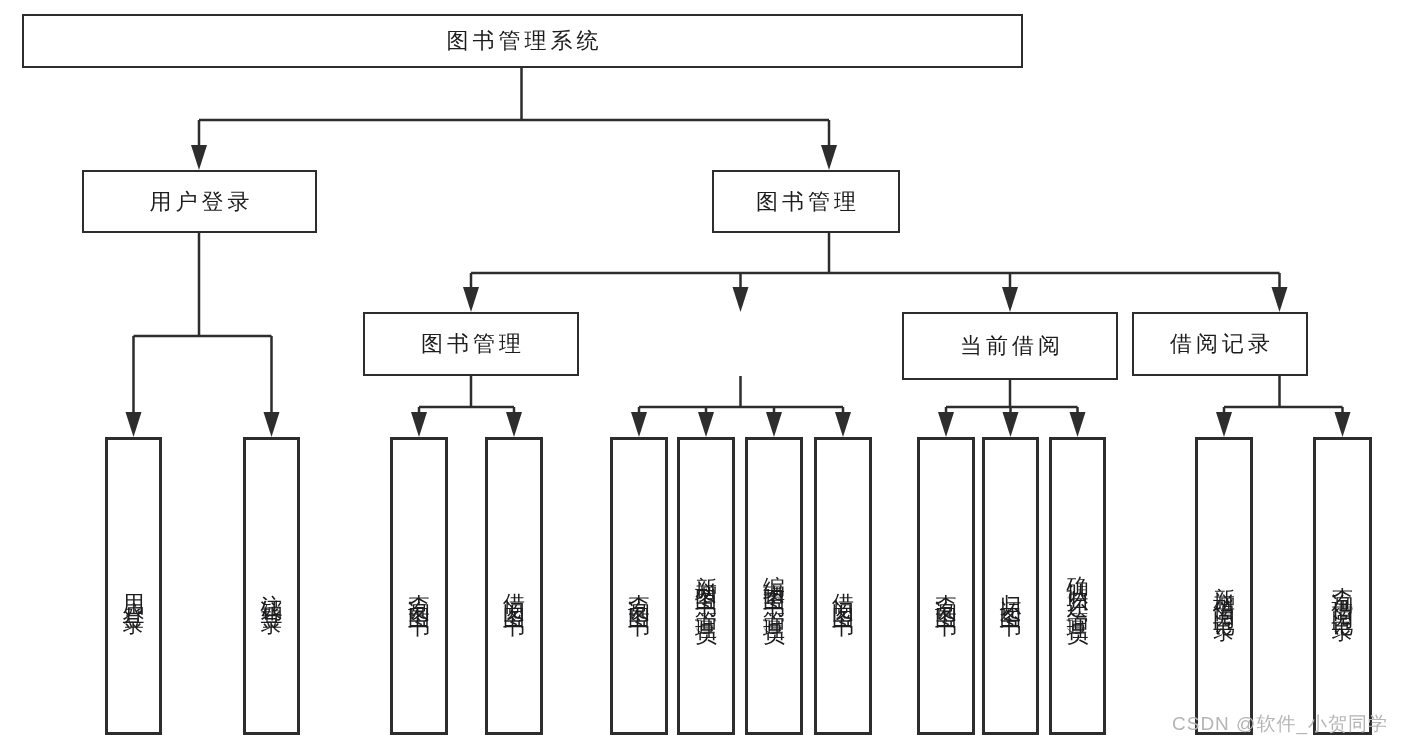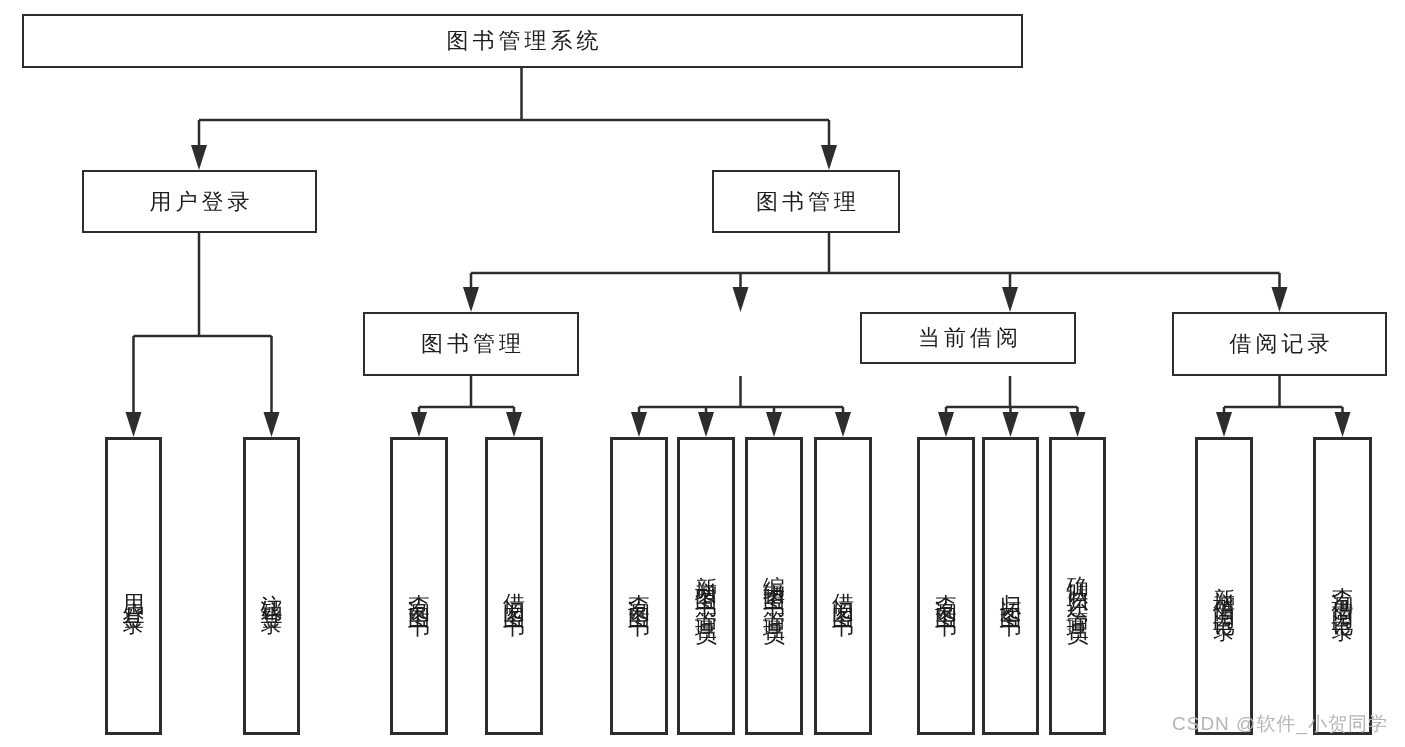--- a/index.html
+++ b/index.html
@@ -104,24 +104,24 @@
   <div class="hbox" style="left:82px;top:170px;width:235px;height:63px">
     <span>用户登录</span>
   </div>
   <div class="hbox" style="left:712px;top:170px;width:188px;height:63px">
     <span>图书管理</span>
   </div>
 
   <div class="hbox" style="left:363px;top:312px;width:216px;height:64px">
     <span>图书管理</span>
   </div>
-  <div class="hbox" style="left:860px;top:312px;width:216px;height:52px">
+  <div class="hbox" style="left:902px;top:312px;width:216px;height:68px">
     <span>当前借阅</span>
   </div>
-  <div class="hbox" style="left:1172px;top:312px;width:215px;height:64px">
+  <div class="hbox" style="left:1132px;top:312px;width:176px;height:64px">
     <span>借阅记录</span>
   </div>
 
   <div class="vbox" style="left:105px;top:437px;width:57px;height:298px">
     <span>用户登录</span>
   </div>
   <div class="vbox" style="left:243px;top:437px;width:57px;height:298px">
     <span>注销登录</span>
   </div>
 

